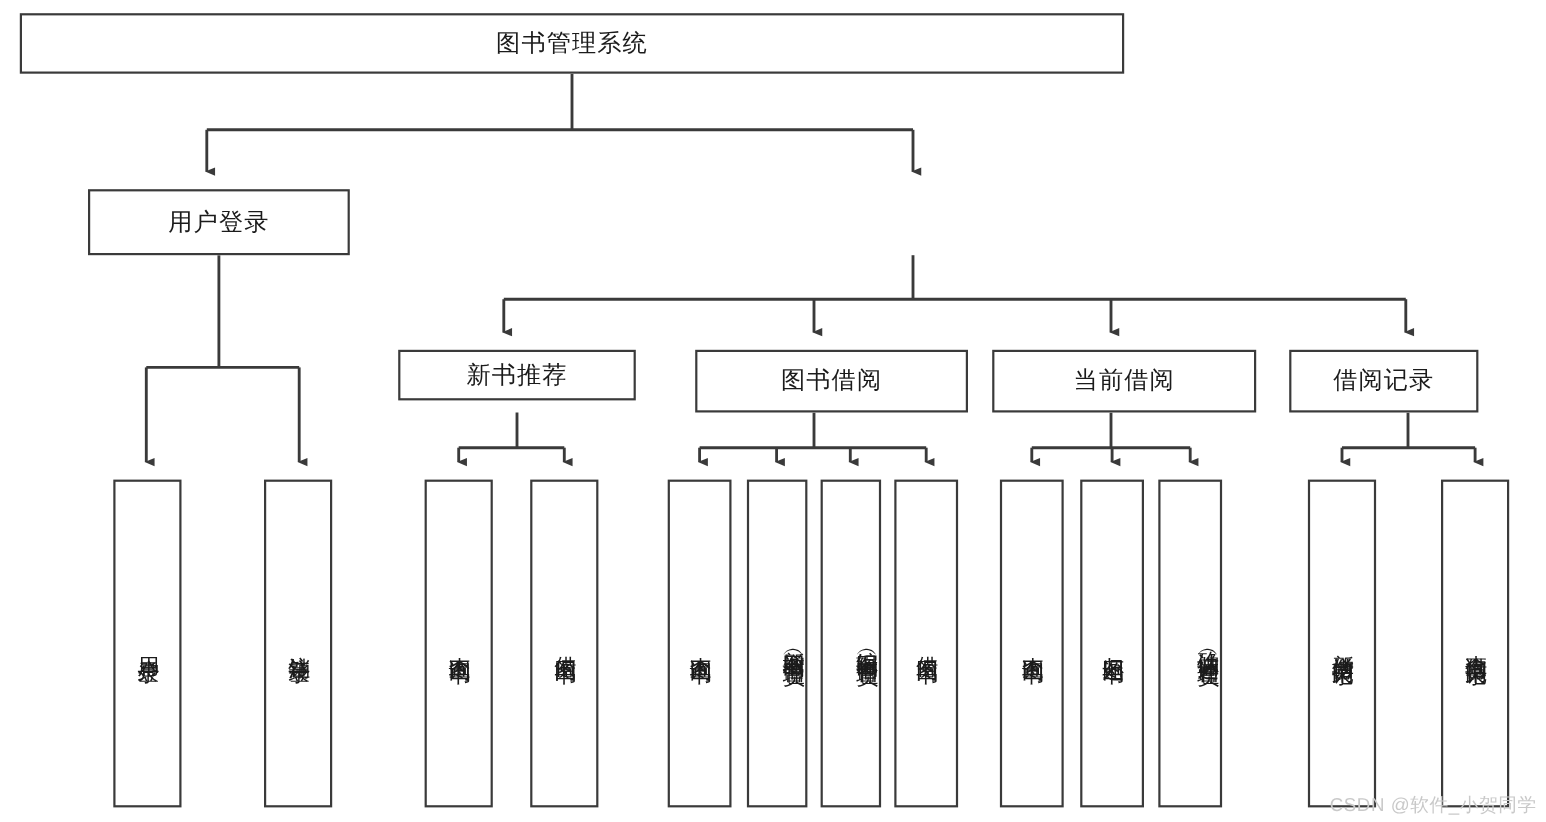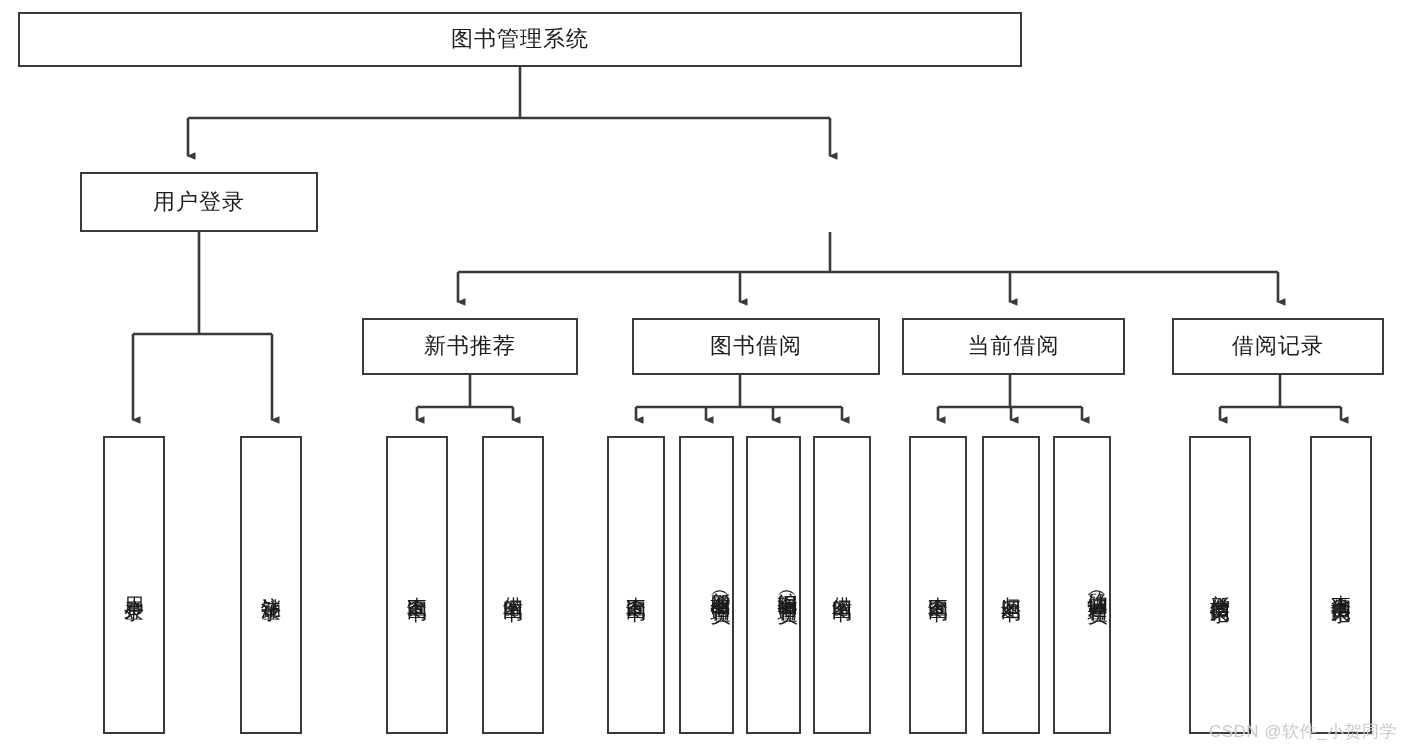--- a/index.html
+++ b/index.html
@@ -118,24 +118,24 @@
       <path d="M 1220 407 L 1341 407"></path>
       <path d="M 1220 407 L 1220 420" marker-end="url(#arrow)"></path>
       <path d="M 1341 407 L 1341 420" marker-end="url(#arrow)"></path>
     </g>
   </svg>
 
   <div class="node horiz" style="left: 18px; top: 12px; width: 1004px; height: 55px;">图书管理系统</div>
 
   <div class="node horiz" style="left: 80px; top: 172px; width: 238px; height: 60px;">用户登录</div>
 
-  <div class="node horiz" style="left: 362px; top: 318px; width: 216px; height: 57px;">新书推荐</div>
+  <div class="node horiz" style="left: 362px; top: 318px; width: 216px; height: 46px;">新书推荐</div>
   <div class="node horiz" style="left: 632px; top: 318px; width: 248px; height: 57px;">图书借阅</div>
-  <div class="node horiz" style="left: 902px; top: 318px; width: 223px; height: 57px;">当前借阅</div>
-  <div class="node horiz" style="left: 1172px; top: 318px; width: 212px; height: 57px;">借阅记录</div>
+  <div class="node horiz" style="left: 902px; top: 318px; width: 240px; height: 57px;">当前借阅</div>
+  <div class="node horiz" style="left: 1172px; top: 318px; width: 172px; height: 57px;">借阅记录</div>
 
   <div class="node vert centerflow" style="left: 103px; top: 436px; width: 62px; height: 298px;">用户登录</div>
   <div class="node vert centerflow" style="left: 240px; top: 436px; width: 62px; height: 298px;">注销登录</div>
   <div class="node vert centerflow" style="left: 386px; top: 436px; width: 62px; height: 298px;">查询图书</div>
   <div class="node vert centerflow" style="left: 482px; top: 436px; width: 62px; height: 298px;">借阅图书</div>
   <div class="node vert centerflow" style="left: 607px; top: 436px; width: 58px; height: 298px;">查询图书</div>
   <div class="node vert" style="left: 679px; top: 436px; width: 55px; height: 298px;">新增图书（管理员）</div>
   <div class="node vert" style="left: 746px; top: 436px; width: 55px; height: 298px;">编辑图书（管理员）</div>
   <div class="node vert centerflow" style="left: 813px; top: 436px; width: 58px; height: 298px;">借阅图书</div>
   <div class="node vert centerflow" style="left: 909px; top: 436px; width: 58px; height: 298px;">查询图书</div>

